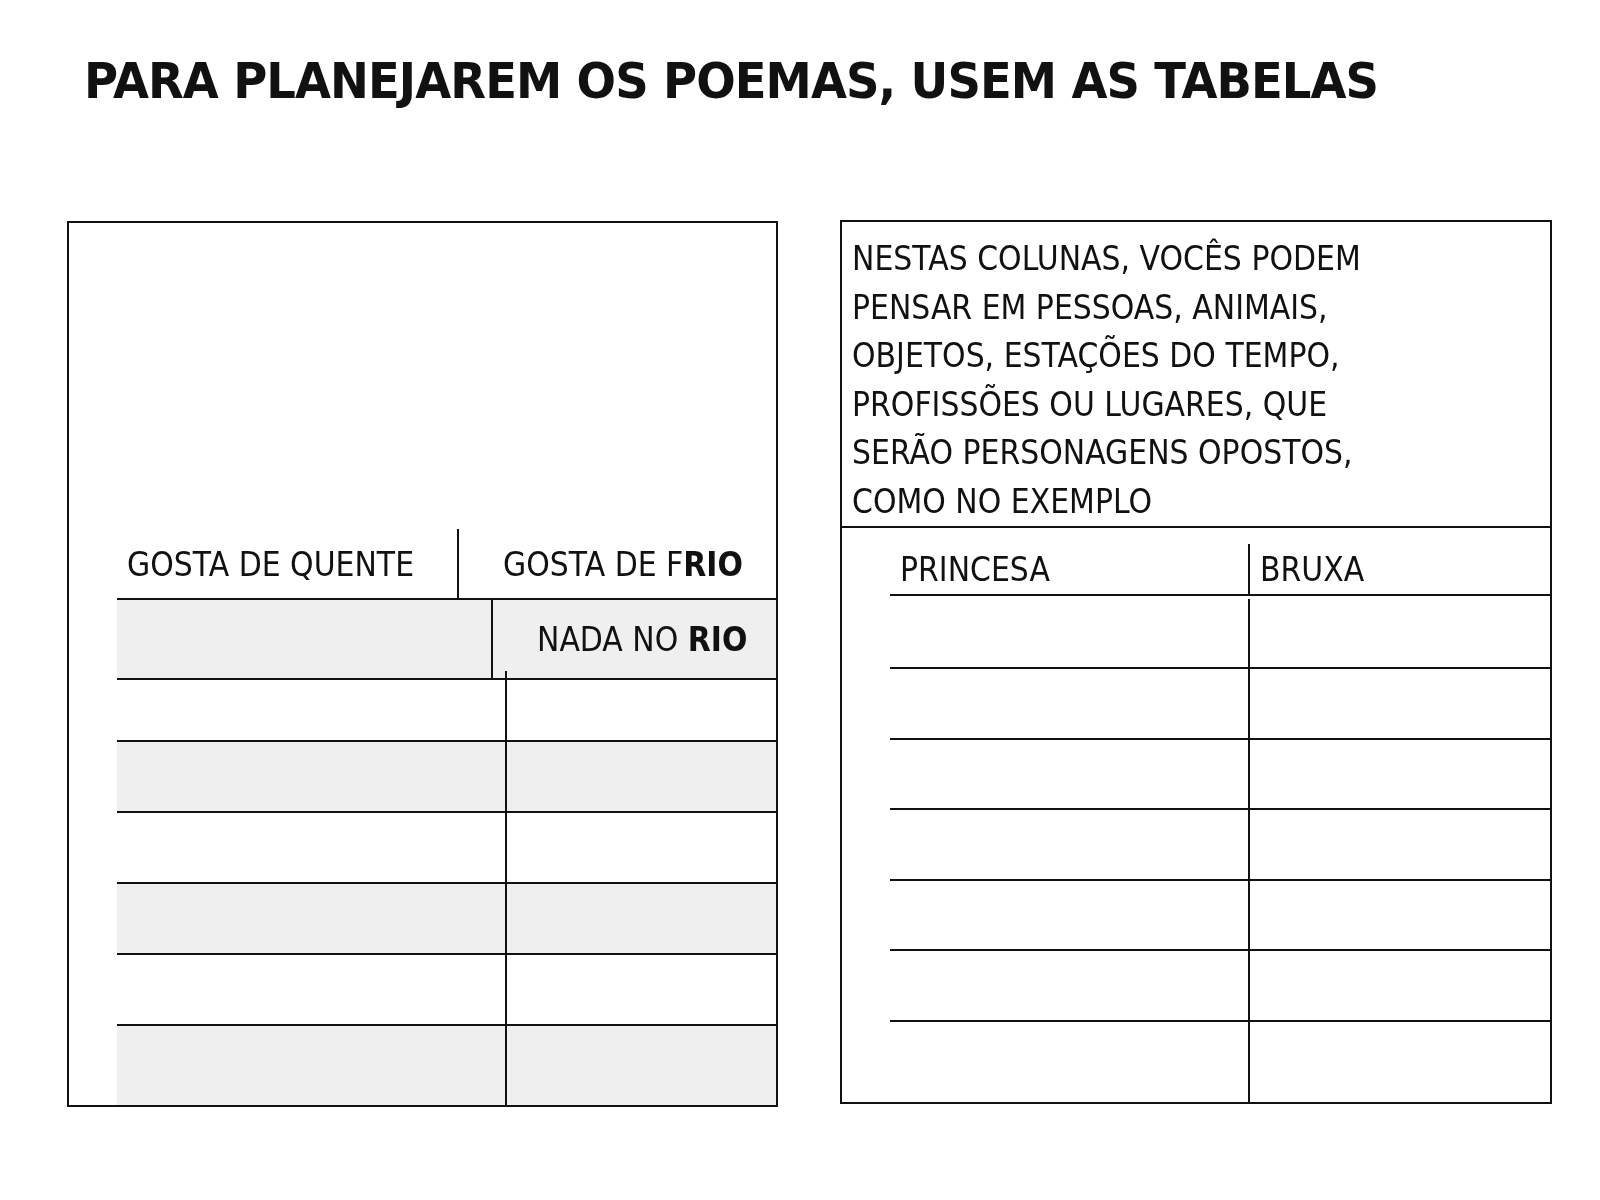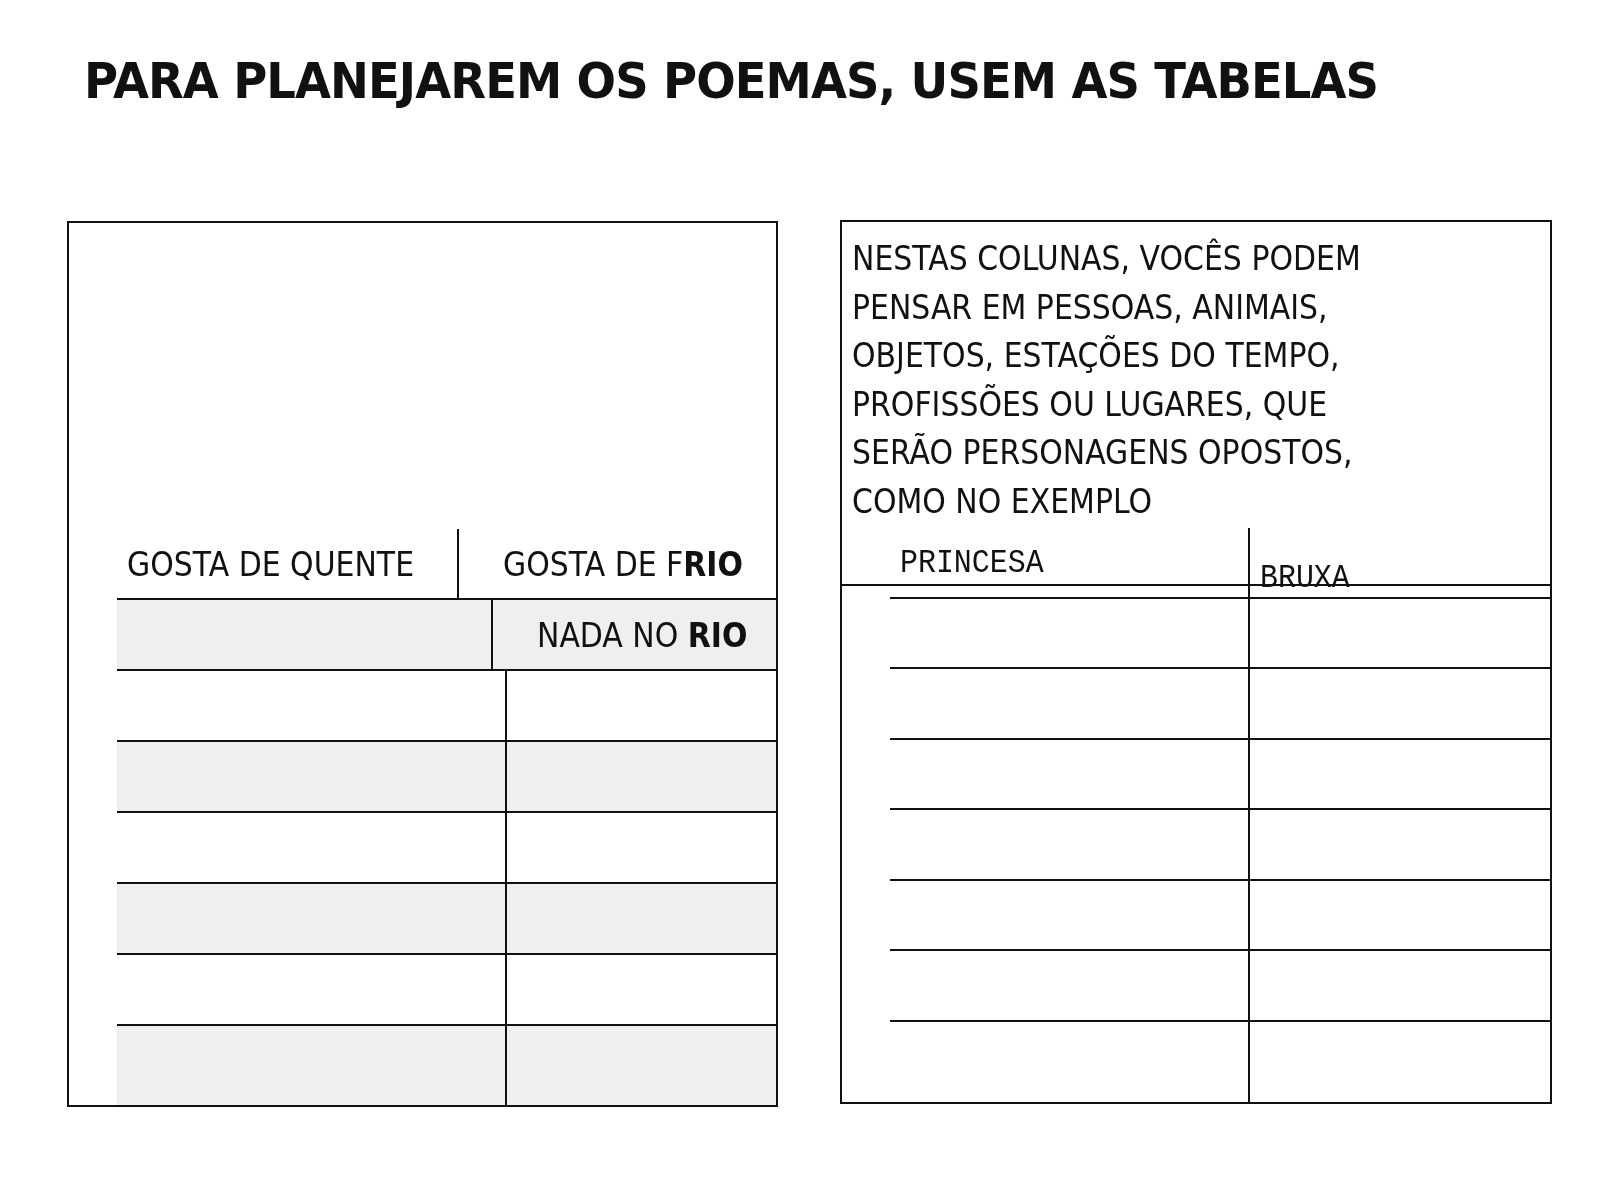--- a/index.html
+++ b/index.html
@@ -12,39 +12,39 @@
   .instr span { display:block; white-space:nowrap; transform:scaleX(0.88); transform-origin:left; }
   .row { position:absolute; left:0; right:0; border-bottom:2px solid #111; box-sizing:border-box; display:flex;margin-left:48px; }
   .row:last-child { border-bottom:none; }
   .cell { height:100%; box-sizing:border-box; display:flex; align-items:center; padding-left:10px; font-size:34px; white-space:nowrap; }
   .cell .t { display:inline-block; transform:scaleX(0.88); transform-origin:left; }
   .cell b { font-weight:bold; }
   .gray { background:#efefef; }
   .tbl-left .c1 { width:390px; border-right:2px solid #111; }
   .tbl-left .c2 { flex:1;padding-left:44px; }
   .tbl-right .c1 { width:360px; border-right:2px solid #111; }
-  .tbl-right .c2 { flex:1;align-items:flex-end; }
+  .tbl-right .c2 { flex:1; }
 </style>
 </head>
 <body>
 
 <h1 class="title">PARA PLANEJAREM OS POEMAS, USEM AS TABELAS</h1>
 
 <div class="tbl tbl-left">
 
   <div class="row" style="top:306px;height:71px;">
     <div class="cell c1">
         <span class="t">GOSTA DE QUENTE</span>
       </div>
     <div class="cell c2">
         <span class="t"><span>GOSTA DE F</span><b>RIO</b></span>
       </div>
   </div>
 
-  <div class="row gray" style="top:377px;height:71px;">
+  <div class="row gray" style="top:377px;height:80px;">
     <div class="cell c1">
         <span class="t"></span>
       </div>
     <div class="cell c2">
         <span class="t"><span>NADA NO </span><b>RIO</b></span>
       </div>
   </div>
 
   <div class="row" style="top:448px;height:71px;">
     <div class="cell c1"></div>
@@ -66,30 +66,30 @@
     <div class="cell c1"></div>
     <div class="cell c2"></div>
   </div>
   <div class="row gray" style="top:803px;height:79px;">
     <div class="cell c1"></div>
     <div class="cell c2"></div>
   </div>
 </div>
 
 <div class="tbl tbl-right">
-  <div class="instr" style="height:364px;">
+  <div class="instr" style="height:306px;">
     <span>NESTAS COLUNAS, VOCÊS PODEM</span>
     <span>PENSAR EM PESSOAS, ANIMAIS,</span>
     <span>OBJETOS, ESTAÇÕES DO TEMPO,</span>
     <span>PROFISSÕES OU LUGARES, QUE</span>
     <span>SERÃO PERSONAGENS OPOSTOS,</span>
     <span>COMO NO EXEMPLO</span>
   </div>
 
-  <div class="row" style="top:306px;height:71px;font-family:Liberation Mono, monospace;">
+  <div class="row" style="top:322px;height:52px;">
     <div class="cell c1">
         <span class="t">PRINCESA</span>
       </div>
     <div class="cell c2">
         <span class="t">BRUXA</span>
       </div>
   </div>
 
   <div class="row" style="top:377px;height:70px;">
     <div class="cell c1"></div>

